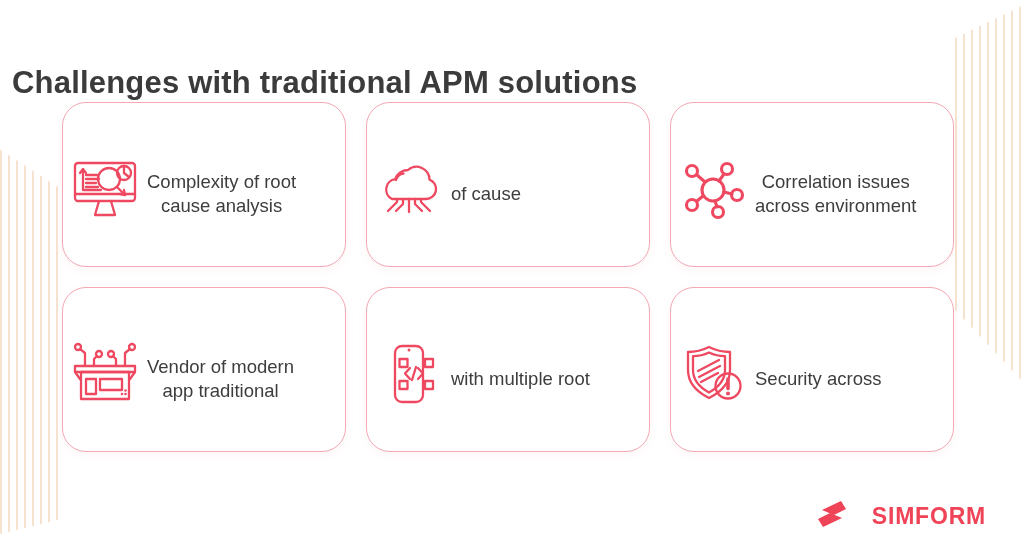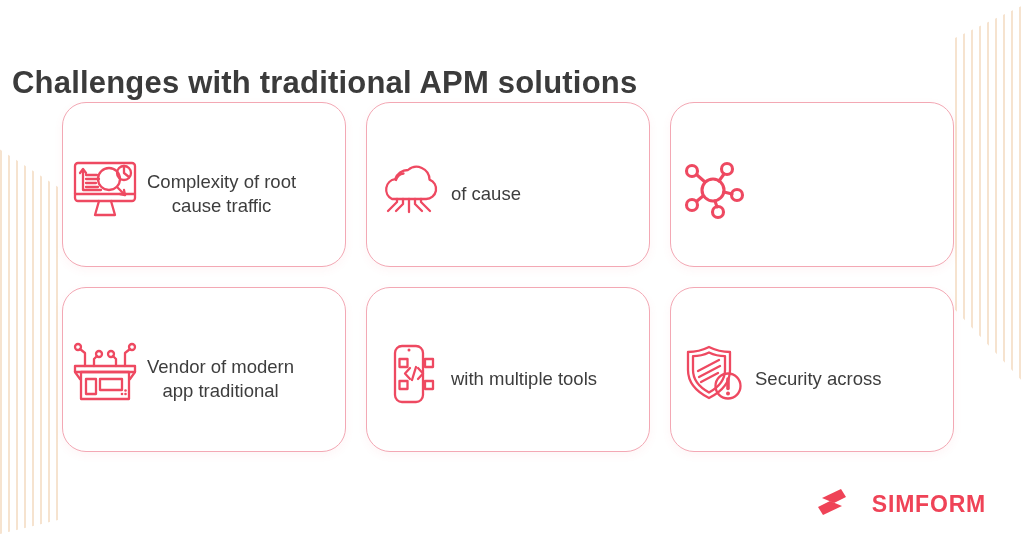--- a/index.html
+++ b/index.html
@@ -60,21 +60,21 @@
   .stroke{
     fill:none;stroke:var(--accent);stroke-width:2.3;
     stroke-linecap:round;stroke-linejoin:round;
   }
   .stroke-thick{
     fill:none;stroke:var(--accent);stroke-width:3.1;
     stroke-linecap:round;stroke-linejoin:round;
   }
   .fill-red{fill:var(--accent);stroke:none;}
   .logo{
-    position:absolute;right:38px;bottom:12px;
+    position:absolute;right:38px;bottom:0;
     display:flex;align-items:center;gap:24px;
   }
   .logo-text{
     font-size:23px;font-weight:bold;color:var(--logo-red);letter-spacing:0.8px;
   }
 </style>
 </head>
 <body>
 
 <div class="stripes stripes-left"></div>
@@ -98,21 +98,21 @@
         <line class="stroke" x1="23" y1="32" x2="35" y2="32"></line>
         <circle class="stroke" cx="61" cy="18" r="7"></circle>
         <path class="stroke" d="M61 11 V18 L66 22"></path>
         <circle class="stroke" cx="46" cy="24" r="11" fill="#fff"></circle>
         <path class="stroke" d="M54 32 L62 40"></path>
         <path class="stroke" d="M62 40 L57 39 M62 40 L61 35"></path>
       </svg>
     </div>
     <div class="card-label">
       <div>Complexity of root</div>
-      <div>cause traffic</div>
+      <div>cause analysis</div>
     </div>
   </div>
 
   <div class="card">
     <div class="icon-wrap">
       <svg width="84" height="72" viewBox="0 0 84 72">
         <path class="stroke" d="M25 44 H59 a10 10 0 0 0 3.5-19.4 A13 13 0 0 0 41 15 a13.5 13.5 0 0 0-12.8 9.2 A10.5 10.5 0 0 0 25 44 Z"></path>
         <path class="stroke" d="M29 25 a9 9 0 0 1 7.5-6.5"></path>
         <path class="stroke" d="M42 44 V57"></path>
         <path class="stroke" d="M36 44 v5 l-7 7"></path>
@@ -134,20 +134,24 @@
         <circle class="stroke-thick" cx="21" cy="16" r="5.5"></circle>
         <line class="stroke-thick" x1="48" y1="26" x2="53" y2="19"></line>
         <circle class="stroke-thick" cx="56" cy="14" r="5.5"></circle>
         <line class="stroke-thick" x1="53" y1="37" x2="61" y2="39"></line>
         <circle class="stroke-thick" cx="66" cy="40" r="5.5"></circle>
         <line class="stroke-thick" x1="44" y1="46" x2="46" y2="52"></line>
         <circle class="stroke-thick" cx="47" cy="57" r="5.5"></circle>
         <line class="stroke-thick" x1="32" y1="41" x2="26" y2="46"></line>
         <circle class="stroke-thick" cx="21" cy="50" r="5.5"></circle>
       </svg>
+    </div>
+    <div class="card-label">
+      <div>Correlation issues</div>
+      <div>across environment</div>
     </div>
   </div>
 
   <div class="card">
     <div class="icon-wrap">
       <svg width="84" height="72" viewBox="0 0 84 72">
         <path class="stroke" d="M22 26 V13 L17 9"></path>
         <circle class="stroke" cx="15" cy="7" r="3"></circle>
         <path class="stroke" d="M31 26 V19 L34 16"></path>
         <circle class="stroke" cx="36" cy="14" r="3"></circle>
@@ -179,21 +183,21 @@
         <rect class="stroke" x="32.5" y="19" width="8" height="8" fill="#fff"></rect>
         <rect class="stroke" x="32.5" y="41" width="8" height="8" fill="#fff"></rect>
         <rect class="stroke" x="58" y="19" width="8" height="8" fill="#fff"></rect>
         <rect class="stroke" x="58" y="41" width="8" height="8" fill="#fff"></rect>
         <path class="stroke" d="M43 28 L38 33.5 L43 39"></path>
         <path class="stroke" d="M49 27 L45 40"></path>
         <path class="stroke" d="M51 28 L56 33.5 L51 39"></path>
       </svg>
     </div>
     <div class="card-label">
-      <div>with multiple tools</div>
+      <div>with multiple root</div>
     </div>
   </div>
 
   <div class="card">
     <div class="icon-wrap">
       <svg width="84" height="72" viewBox="0 0 84 72">
         <path class="stroke" d="M38 7 C32 10 24 12 17 12 V30 C17 44 26 52 38 58 C50 52 59 44 59 30 V12 C52 12 44 10 38 7 Z"></path>
         <path class="stroke" d="M38 12.5 C33.5 14.7 27.5 16.2 22 16.2 V30 C22 41 29 47.5 38 52.5 C47 47.5 54 41 54 30 V16.2 C48.5 16.2 42.5 14.7 38 12.5 Z"></path>
         <path class="stroke" d="M27 31 L48 20"></path>
         <path class="stroke" d="M28 37 L49 26"></path>

